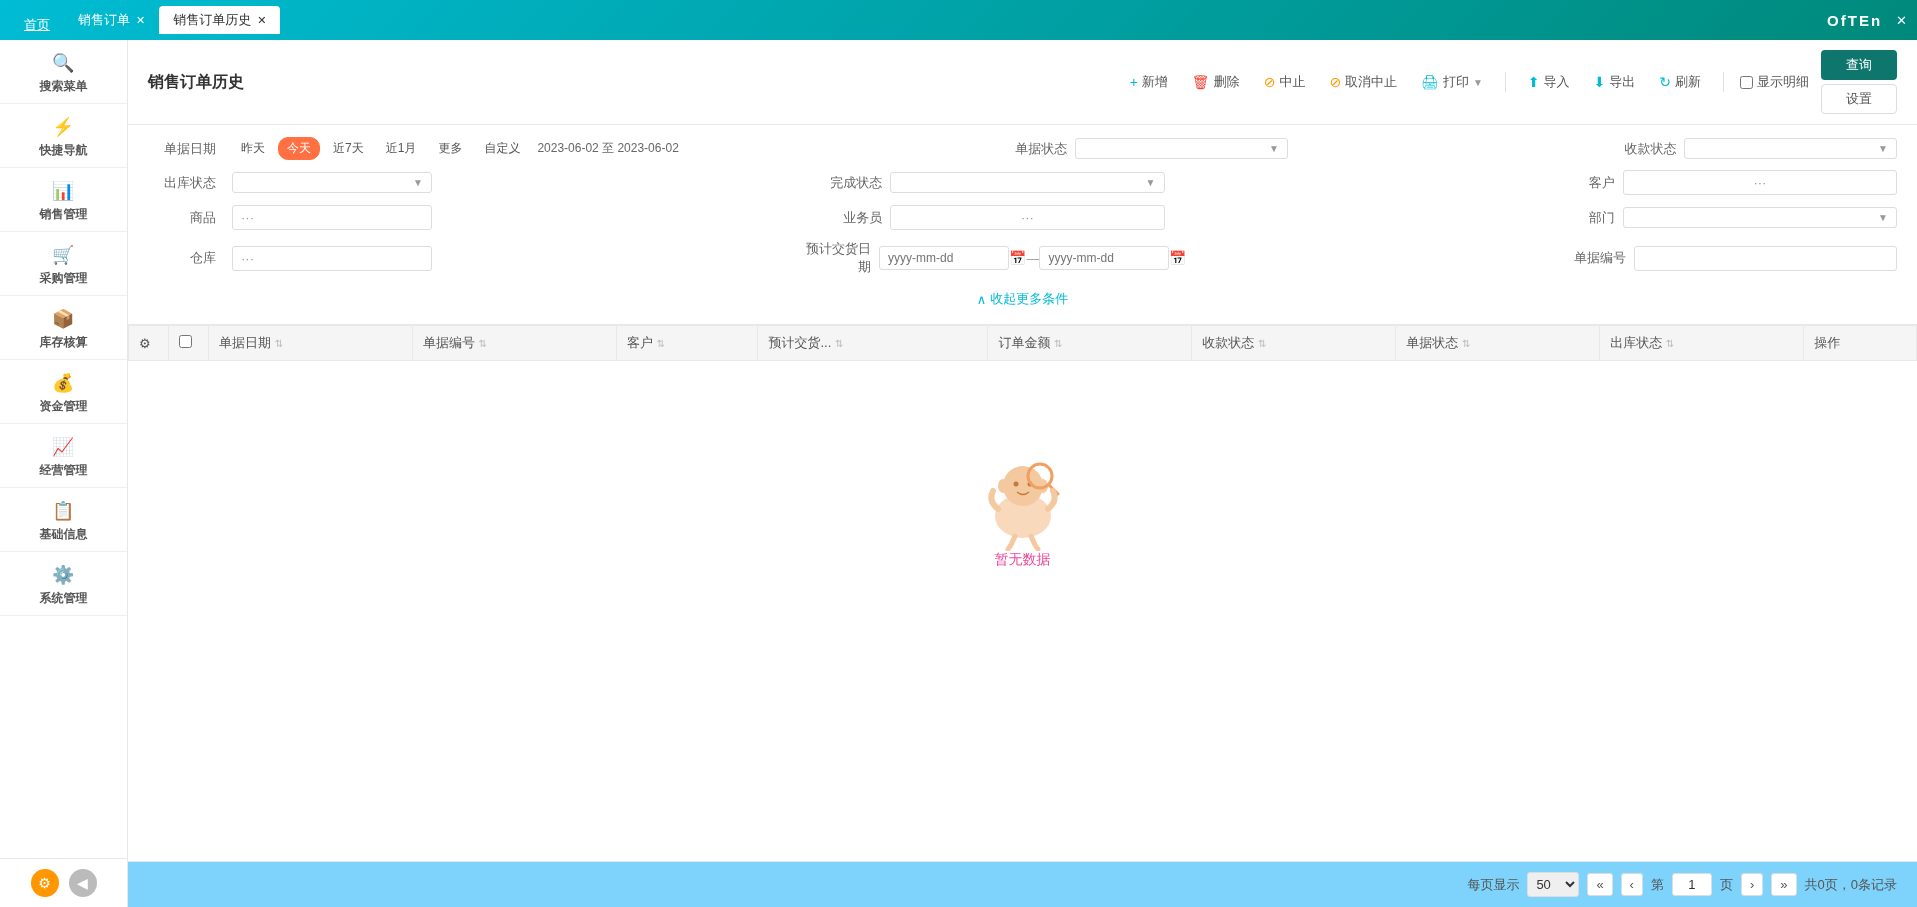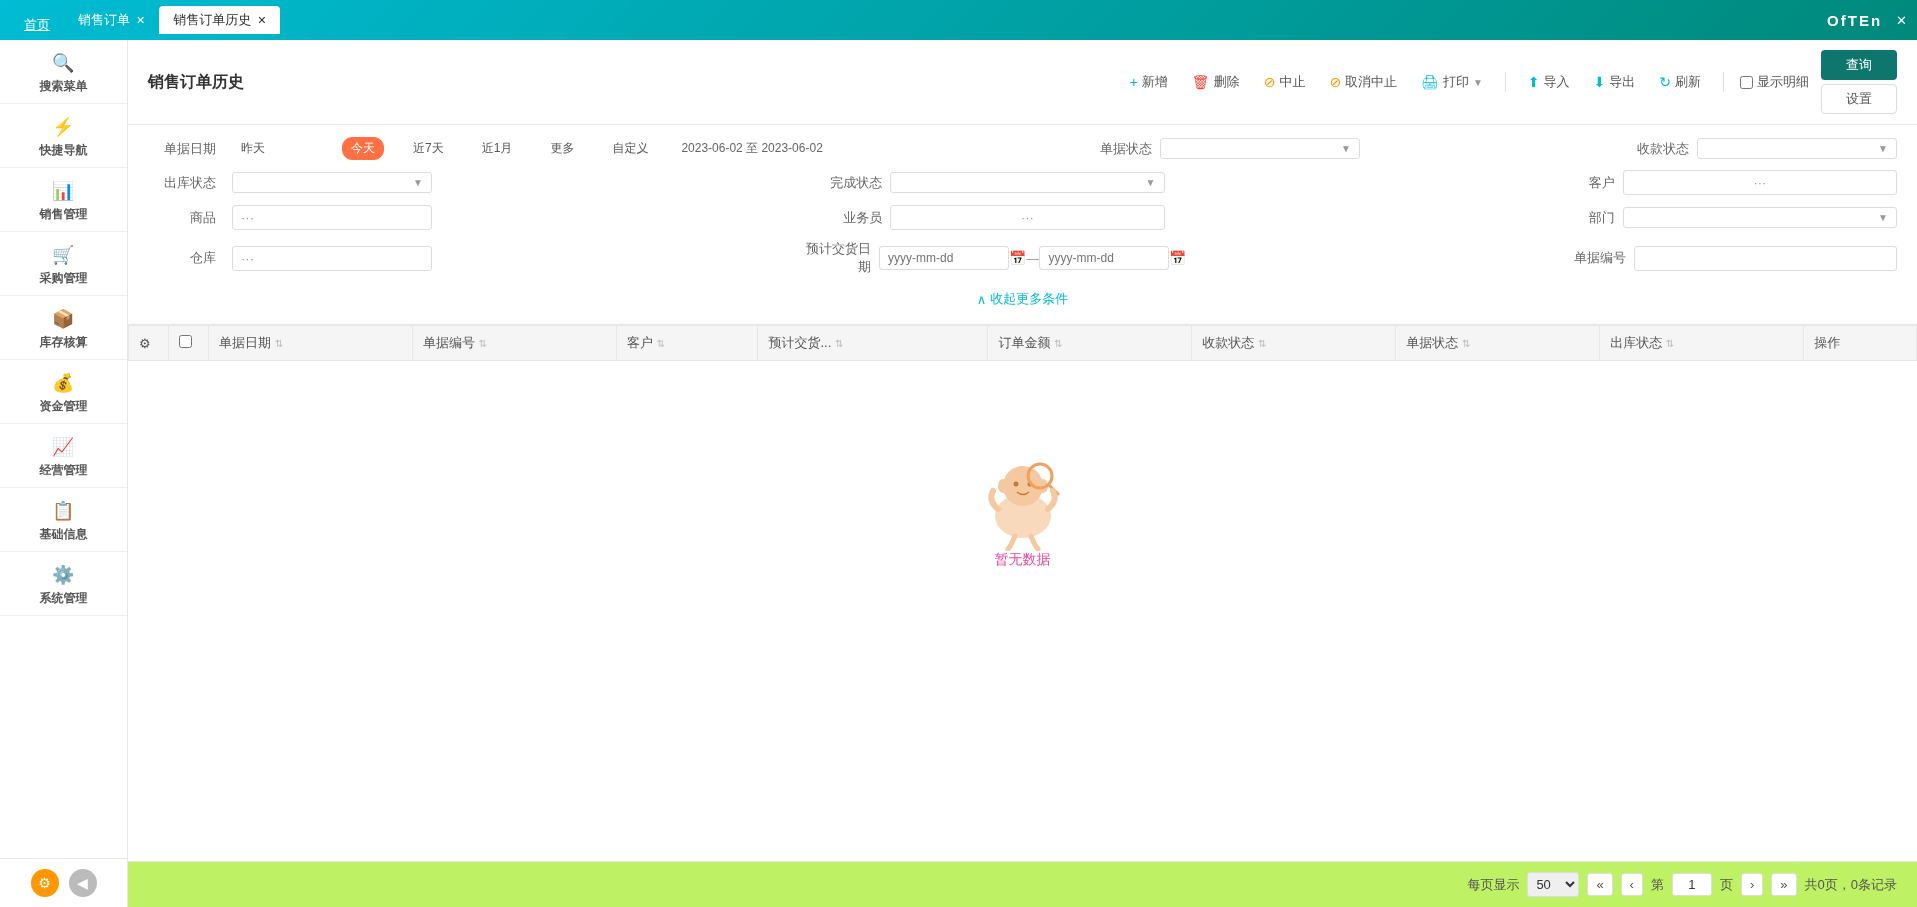--- a/index.html
+++ b/index.html
@@ -196,36 +196,35 @@
     .filter-label {
       color: #666;
       width: 68px;
       flex-shrink: 0;
       text-align: right;
       font-size: 13px;
     }
     .filter-date-group {
       display: flex;
       align-items: center;
-      gap: 20px;
+      gap: 4px;
     }
     .date-btn {
       padding: 2px 8px;
       border-radius: 3px;
       cursor: pointer;
       color: #555;
       font-size: 12px;
       border: 1px solid transparent;
     }
     .date-btn.active {
       background: #ff7043;
       color: #fff;
       border-color: #ff7043;
       border-radius: 10px;
-      margin-left: 48px;
     }
     .date-range {
       color: #666;
       font-size: 12px;
       margin-left: 4px;
     }
     .filter-select {
       display: flex;
       align-items: center;
       border: 1px solid #ddd;
@@ -330,21 +329,21 @@
       font-size: 14px;
       color: #ec4899;
     }
 
     
     .pagination-bar {
       display: flex;
       align-items: center;
       justify-content: flex-end;
       padding: 10px 20px;
-      background: #bef264;
+      background: #7dd3fc;
       border-top: 1px solid #e8e8e8;
       gap: 8px;
       flex-shrink: 0;
     }
     .page-size-label { color: #555; font-size: 13px; }
     .page-size-select {
       border: 1px solid #ddd;
       border-radius: 3px;
       padding: 3px 4px;
       color: #333;

